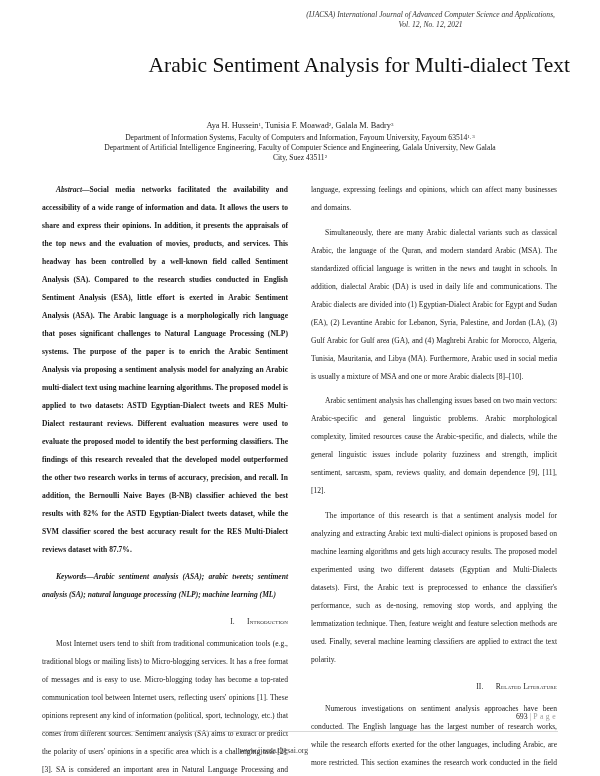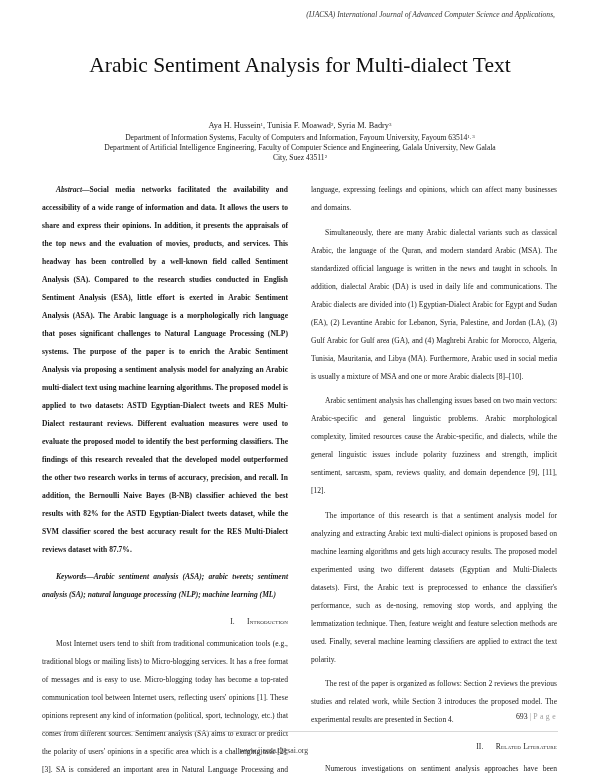--- a/index.html
+++ b/index.html
@@ -8,21 +8,21 @@
       font-family: "Liberation Serif", "DejaVu Serif", serif;
       color: #1a1a1a;
     }
     .running-header {
       position: absolute; top: 10px; right: 45px;
       text-align: center; font-style: italic; font-size: 7.6px; line-height: 10px;
       color: #333;
     }
     .title {
       position: absolute; top: 52px; left: 30px; width: 540px;
-      text-align: center; font-size: 21.5px; line-height: 26px; color: #111;
+      text-align: right; font-size: 21.5px; line-height: 26px; color: #111;
     }
     .authors {
       position: absolute; top: 120px; left: 30px; width: 540px;
       text-align: center; font-size: 8.3px; line-height: 11px;
     }
     .affil {
       position: absolute; left: 30px; width: 540px;
       text-align: center; font-size: 7.6px; line-height: 10px;
     }
     sup { font-size: 5px; vertical-align: top; position: relative; top: -1px; }
@@ -55,30 +55,31 @@
     .footer-url {
       position: absolute; top: 746px; left: 0; width: 548px; text-align: center;
       font-size: 7.8px; color: #444;
     }
   </style>
 </head>
 <body>
 
 <div class="running-header">
   <div>(IJACSA) International Journal of Advanced Computer Science and Applications,</div>
+  <div>Vol. 12, No. 12, 2021</div>
 </div>
 
 <div class="title">
   <div>Arabic Sentiment Analysis for Multi-dialect Text</div>
 </div>
 
 <div class="authors">
   <span>Aya H. Hussein</span><sup>1</sup>,
   <span>Tunisia F. Moawad</span><sup>2</sup>,
-  <span>Syria M. Badry</span><sup>3</sup>
+  <span>Galala M. Badry</span><sup>3</sup>
 </div>
 
 <div class="affil" style="top:133px;">
   <span>Department of Information Systems, Faculty of Computers and Information, Fayoum University, Fayoum 63514</span><sup>1, 3</sup>
 </div>
 <div class="affil" style="top:143px;">
   <div>Department of Artificial Intelligence Engineering, Faculty of Computer Science and Engineering, Galala University, New Galala</div>
   <div><span>City, Suez  43511</span><sup>2</sup></div>
 </div>
 
@@ -92,21 +93,20 @@
   </div>
 
   <p class="para">Most Internet users tend to shift from traditional communication tools (e.g., traditional blogs or mailing lists) to Micro-blogging services. It has a free format of messages and is easy to use. Micro-blogging today has become a top-rated communication tool between Internet users, reflecting users' opinions [1]. These opinions represent any kind of information (political, sport, technology, etc.) that comes from different sources. Sentiment analysis (SA) aims to extract or predict the polarity of users' opinions in a specific area which is a challenging task [2], [3]. SA is considered an important area in Natural Language Processing and Artificial Intelligence to identify emotions and trends about a specific topic. Two main approaches are adopted for SA: machine-learning and Lexicon-based approaches [3]–[5]. The machine learning approach uses a supervised learning approach where a classifier is trained on a human-annotated dataset [6], [7]. Many sentiment analysis researches have been done, especially in the English language. However, there are a huge number of Arabic users on social media posting and sharing their opinions in the Arabic</p>
 </div>
 
 <div class="col col-right">
   <p class="para noindent">language, expressing feelings and opinions, which can affect many businesses and domains.</p>
   <p class="para">Simultaneously, there are many Arabic dialectal variants such as classical Arabic, the language of the Quran, and modern standard Arabic (MSA). The standardized official language is written in the news and taught in schools. In addition, dialectal Arabic (DA) is used in daily life and communications. The Arabic dialects are divided into (1) Egyptian-Dialect Arabic for Egypt and Sudan (EA), (2) Levantine Arabic for Lebanon, Syria, Palestine, and Jordan (LA), (3) Gulf Arabic for Gulf area (GA), and (4) Maghrebi Arabic for Morocco, Algeria, Tunisia, Mauritania, and Libya (MA). Furthermore, Arabic used in social media is usually a mixture of MSA and one or more Arabic dialects [8]–[10].</p>
   <p class="para">Arabic sentiment analysis has challenging issues based on two main vectors: Arabic-specific and general linguistic problems. Arabic morphological complexity, limited resources cause the Arabic-specific, and dialects, while the general linguistic issues include polarity fuzziness and strength, implicit sentiment, sarcasm, spam, reviews quality, and domain dependence [9], [11], [12].</p>
   <p class="para">The importance of this research is that a sentiment analysis model for analyzing and extracting Arabic text multi-dialect opinions is proposed based on machine learning algorithms and gets high accuracy results. The proposed model experimented using two different datasets (Egyptian and  Multi-Dialects datasets). First, the Arabic text is preprocessed to enhance the classifier's performance, such as de-nosing, removing stop words, and applying the lemmatization technique. Then, feature weight and feature selection methods are used. Finally, several machine learning classifiers are applied to extract the text polarity.</p>
-  <p class="para">The rest of the paper is organized as follows: Section 2 reviews the previous studies and related work, while Section 3 introduces the proposed model. The experimental results are presented in Section 4.</p>
 
   <div class="section-heading">
     <span class="num">II.</span><span class="smallcaps">Related Literature</span>
   </div>
 
   <p class="para">Numerous investigations on sentiment analysis approaches have been conducted. The English language has the largest number of research works, while the research efforts exerted for the other languages, including Arabic, are more restricted. This section examines the research work conducted in the field of Arabic Sentiment Analysis (ASA).</p>
 </div>
 
 <div class="footer-rule"></div>
 <div class="page-number">

